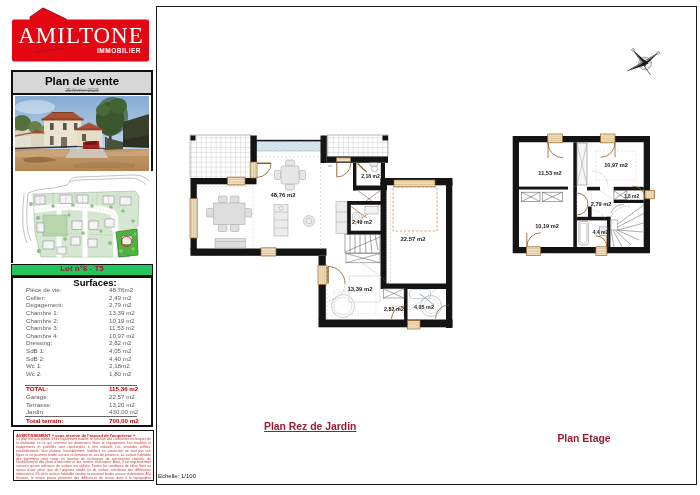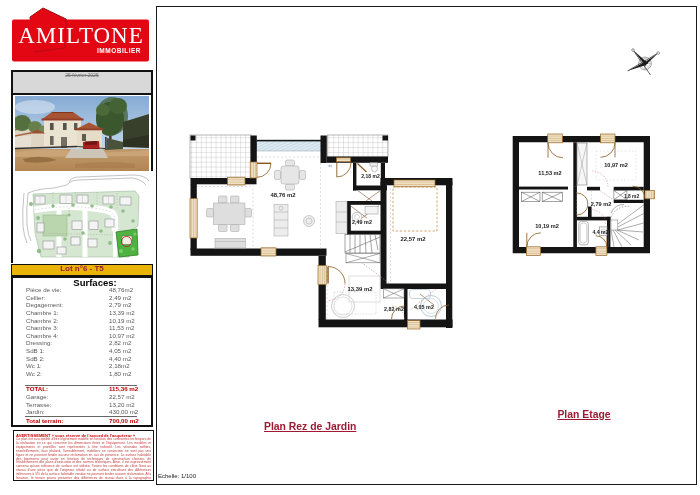--- a/index.html
+++ b/index.html
@@ -14,20 +14,21 @@
 <svg class="abs" style="left:0;top:0;" width="160" height="70" viewBox="0 0 160 70">
   <polygon points="30,17 43,8 66,19 65,48 34,52" fill="#e30613" stroke="#9e0b13" stroke-width="1"></polygon>
   <rect x="12" y="19.5" width="137" height="42" rx="2" fill="#e30613"></rect>
   <path d="M 66,19 L 65,48 L 34,52" fill="none" stroke="#b00f1a" stroke-width="1"></path>
   <text x="81" y="43" font-family="Liberation Serif,serif" font-size="23" fill="#ffffff" text-anchor="middle" letter-spacing="1">AMILTONE</text>
   <text x="141" y="52.5" font-family="Liberation Sans,sans-serif" font-size="6.5" font-weight="bold" fill="#ffffff" text-anchor="end" letter-spacing="0.5">IMMOBILIER</text>
 </svg>
 
 <div class="abs" style="left:11px;top:70px;width:142px;height:193px;border:2px solid #111;box-sizing:border-box;background:#fff;"></div>
 <div class="abs" style="left:11px;top:70px;width:142px;height:25px;border:2px solid #111;box-sizing:border-box;background:#d8d8d8;text-align:center;">
+  <div style="font-size:11.5px;font-weight:bold;color:#000;margin-top:3px;">Plan de vente</div>
   <div style="font-size:5px;color:#777;text-decoration:line-through;">25 février 2025</div>
 </div>
 
 <svg class="abs" style="left:15px;top:96px;" width="134" height="75" viewBox="0 0 134 75">
   <defs>
     <linearGradient id="sky" x1="0" y1="0" x2="0" y2="1">
       <stop offset="0" stop-color="#85abd4"></stop>
         <stop offset="0.55" stop-color="#b5cde6"></stop>
         <stop offset="1" stop-color="#dce7f1"></stop>
     </linearGradient>
@@ -163,21 +164,21 @@
   </g>
 
   <path d="M103,61 L124,58 L125,84 L106,86 Z" fill="#4fb341" stroke="#2e7d27" stroke-width="0.8"></path>
   <rect x="109" y="65" width="10" height="8.5" fill="#eaf2e4" stroke="#666" stroke-width="0.55"></rect>
   <circle cx="113.5" cy="70.5" r="5" fill="none" stroke="#cc1111" stroke-width="0.8"></circle>
   <circle cx="108" cy="80" r="2" fill="#7fca6e"></circle>
   <circle cx="120" cy="78" r="1.8" fill="#7fca6e"></circle>
   <circle cx="122" cy="63" r="1.6" fill="#7fca6e"></circle>
 </svg>
 
-<div class="abs" style="left:11px;top:263.5px;width:142px;height:12px;border:1.6px solid #111;box-sizing:border-box;background:#eab308;text-align:center;font-size:8px;font-weight:bold;color:#9c1b33;line-height:8.5px;">Lot n°6 - T5</div>
+<div class="abs" style="left:11px;top:263.5px;width:142px;height:12px;border:1.6px solid #111;box-sizing:border-box;background:#22c55e;text-align:center;font-size:8px;font-weight:bold;color:#9c1b33;line-height:8.5px;">Lot n°6 - T5</div>
 
 <div class="abs" style="left:11px;top:275.5px;width:142px;height:151px;border:2px solid #111;box-sizing:border-box;background:#fff;"></div>
 <div class="abs" style="left:24px;top:277px;width:142px;text-align:center;font-size:9.5px;font-weight:bold;color:#000;">Surfaces:</div>
 
 <div class="abs" style="left:26px;top:286.2px;width:80px;font-size:6.2px;line-height:7px;font-weight:normal;color:#5a5a5a;">Pièce de vie:</div>
 <div class="abs" style="left:109px;top:286.2px;width:40px;font-size:6.2px;line-height:7px;font-weight:normal;color:#5a5a5a;">48,76m2</div>
 <div class="abs" style="left:26px;top:293.8px;width:80px;font-size:6.2px;line-height:7px;font-weight:normal;color:#5a5a5a;">Cellier:</div>
 <div class="abs" style="left:109px;top:293.8px;width:40px;font-size:6.2px;line-height:7px;font-weight:normal;color:#5a5a5a;">2,49 m2</div>
 <div class="abs" style="left:26px;top:301.4px;width:80px;font-size:6.2px;line-height:7px;font-weight:normal;color:#5a5a5a;">Degagement:</div>
 <div class="abs" style="left:109px;top:301.4px;width:40px;font-size:6.2px;line-height:7px;font-weight:normal;color:#5a5a5a;">2,79 m2</div>
@@ -214,21 +215,21 @@
 
 <div class="abs" style="left:13px;top:430px;width:141px;height:51px;border:1.5px solid #111;box-sizing:border-box;padding:1.5px 2px;overflow:hidden;">
   <div style="font-size:4.1px;font-weight:bold;color:#cc0000;margin-bottom:0.8px;">AVERTISSEMENT « sous réserve de l'accord de l'acquéreur »</div>
   <div style="font-size:3.3px;line-height:3.85px;color:#c23a3a;text-align:justify;">
 Ce plan est susceptible d'être légèrement modifié en fonction des contraintes techniques de la réalisation en ce qui concerne les dimensions finies et l'équipement.
 Les meubles et équipements et pointillés sont représentés à titre indicatif. Les vérandas soffites, ensoleillements, faux plafond, l'ameublement, mobiliers en convection ne sont pas une figure et ne pourront fonder aucune réclamation en cas de présence. La surface habitable des logements peut varier en fonction de techniques de construction choisies, de l'établissement des plans d'exécution et des normes techniques. Ainsi, il est expressément convenu qu'une tolérance de surface est utilisée. Toutes les conditions de clôse Sont au niveau d'une pièce que de l'origineur tétalié ou de surface entraînant des différences inférieures à 5% de la surface habitable vendue ne pourront fonder aucune réclamation. A la livraison, le terrain pourra présenter des différences de niveau dues à la topographie naturelle du lieu, au calage des ventes, et aux contraintes techniques liées à la construction.
   </div>
 </div>
 
 <div class="abs" style="left:264px;top:420.5px;width:100px;text-align:left;font-size:10.4px;font-weight:bold;color:#9c1b33;text-decoration:underline;">Plan Rez de Jardin</div>
-<div class="abs" style="left:544px;top:409px;width:80px;text-align:center;font-size:10.4px;font-weight:bold;color:#9c1b33;text-decoration:underline;">Plan Etage</div>
+<div class="abs" style="left:544px;top:433px;width:80px;text-align:center;font-size:10.4px;font-weight:bold;color:#9c1b33;">Plan Etage</div>
 <div class="abs" style="left:158px;top:472.5px;font-size:6px;color:#222;">Echelle: 1/100</div>
 
 <svg class="abs" style="left:0;top:0;" width="700" height="495" viewBox="0 0 700 495">
 <defs>
   <pattern id="grid" width="4.9" height="4.9" patternUnits="userSpaceOnUse">
     <path d="M4.9,0 L0,0 0,4.9" fill="none" stroke="#9d9d9d" stroke-width="0.5"></path>
   </pattern>
   <pattern id="glz" width="2.6" height="10" patternUnits="userSpaceOnUse" patternTransform="rotate(65)">
     <rect width="2.6" height="10" fill="#dde9f1"></rect>
     <line x1="0" y1="0" x2="0" y2="10" stroke="#8fb0c5" stroke-width="0.5"></line>

